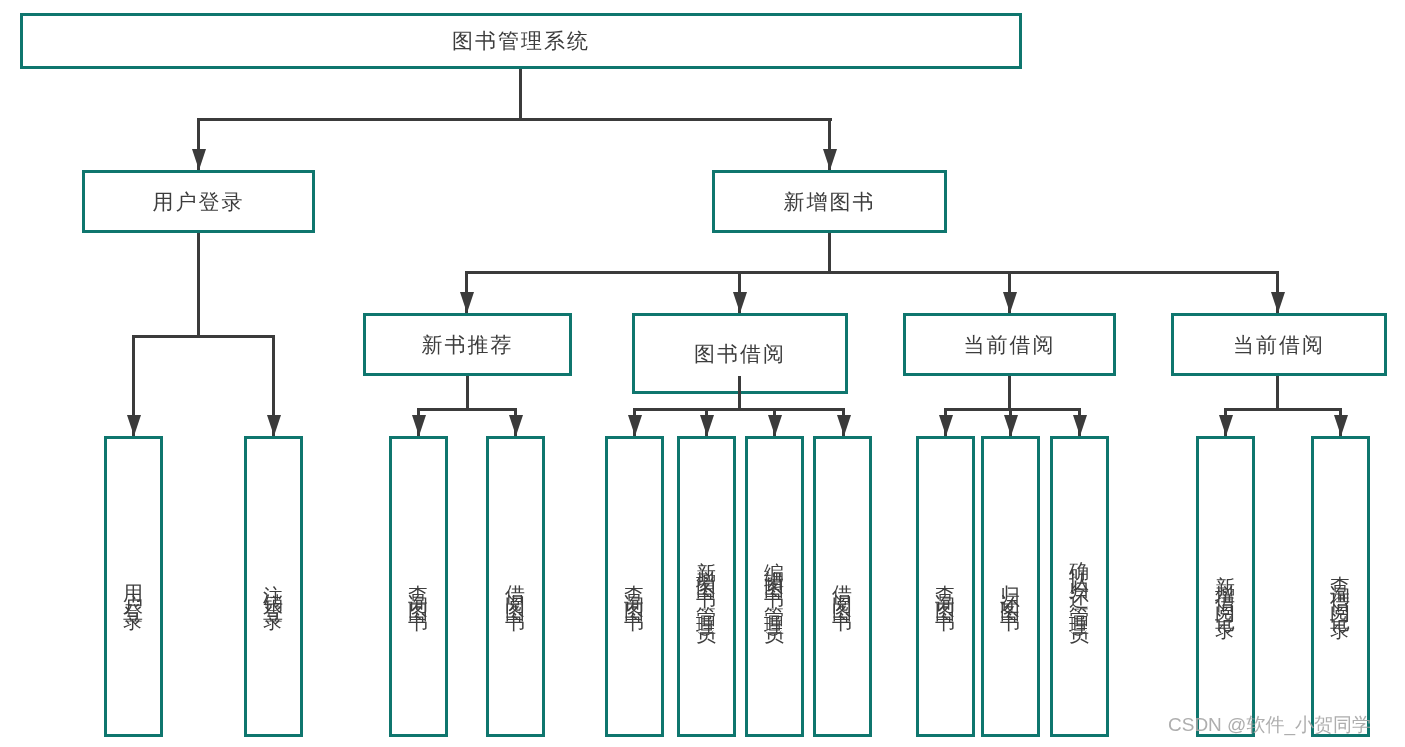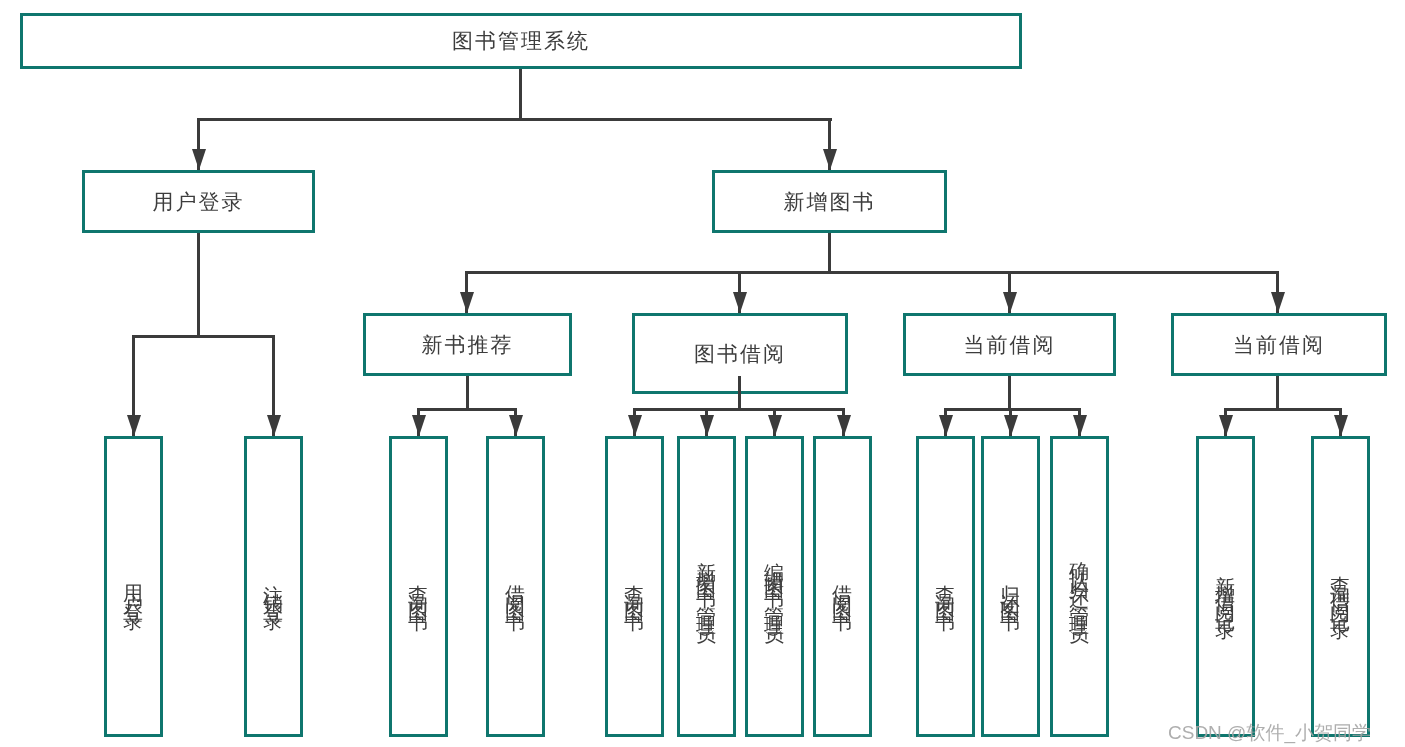--- a/index.html
+++ b/index.html
@@ -70,21 +70,20 @@
     border-top: 21px solid #3b3b3b;
   }
   .watermark {
     position: absolute;
     left: 1168px;
     top: 712px;
     font-size: 19px;
     color: rgba(165, 165, 165, 0.9);
     white-space: nowrap;
     z-index: 5;
-    margin-top: 8px;
   }
 </style>
 </head>
 <body>
 
 <div id="canvas">
 
   <div class="box" style="left:20px; top:13px; width:1002px; height:56px;">
     <span class="hlabel">图书管理系统</span>
   </div>

